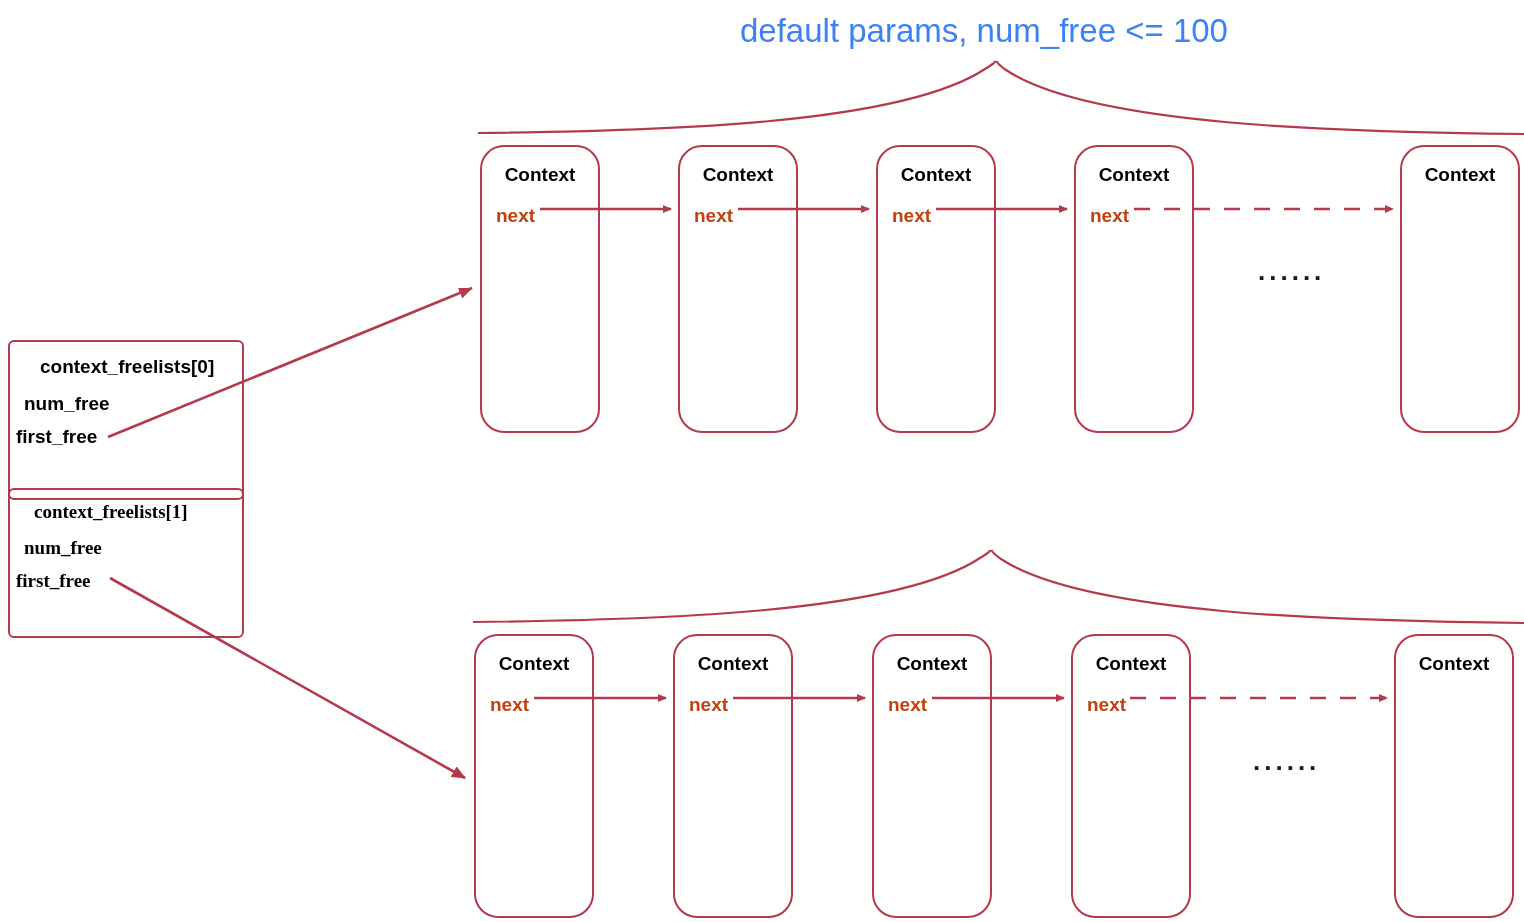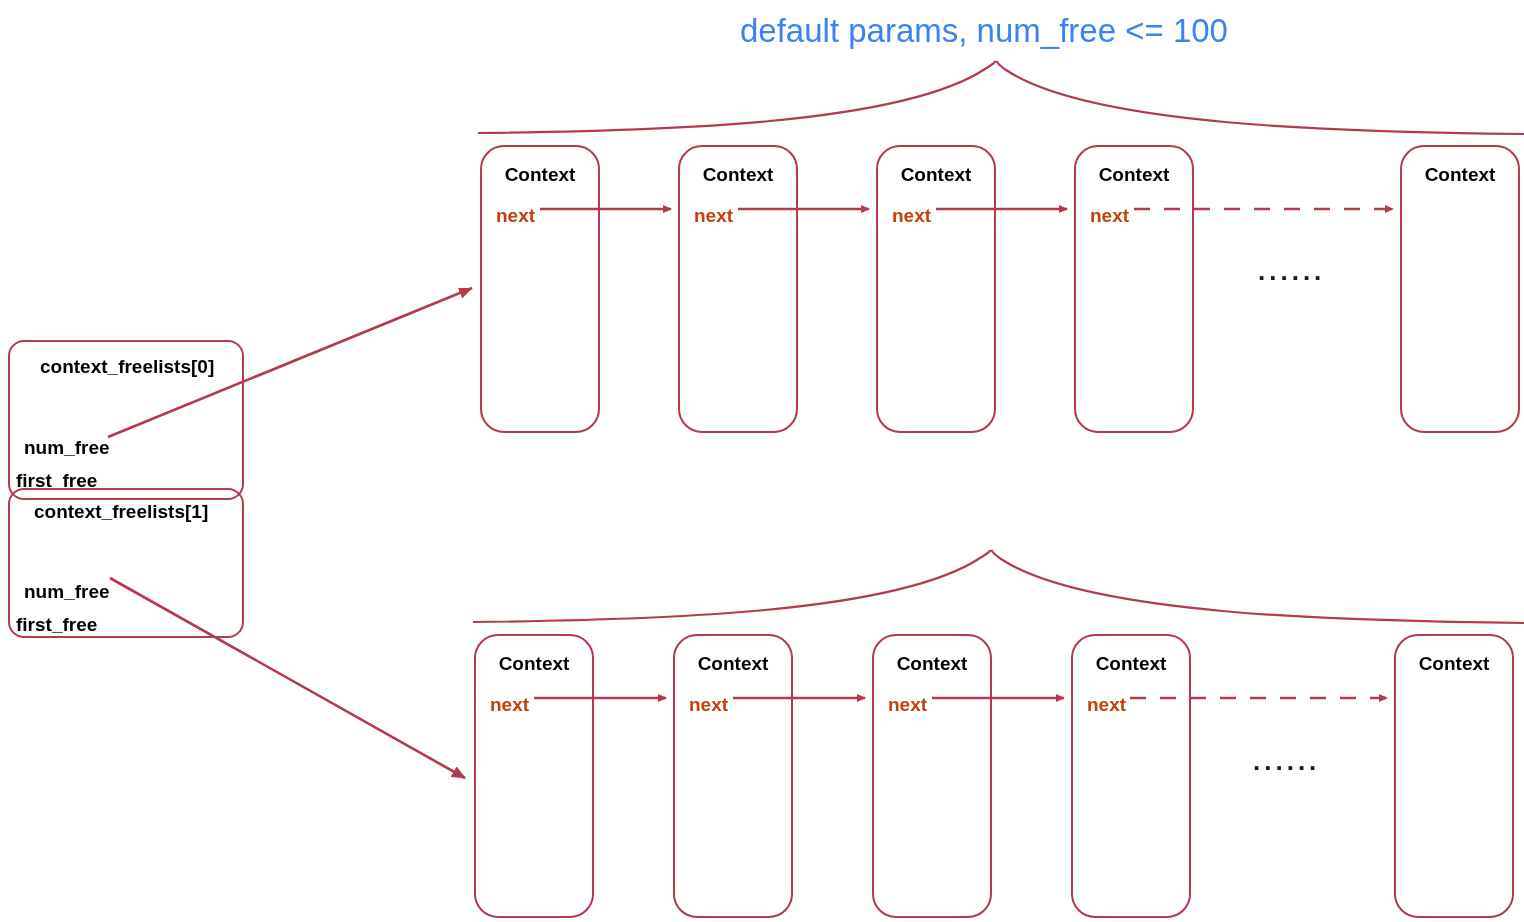--- a/index.html
+++ b/index.html
@@ -52,43 +52,42 @@
     font-weight: 400;
     color: #1a1a1a;
     white-space: nowrap;
     line-height: 1;
   }
 
   
   .freelist-card {
     position: absolute;
     border: 2.2px solid #b5394c;
-    border-radius: 16px;
+    border-radius: 6px;
     background: transparent;
     box-sizing: border-box;
   }
   #freelist-0 { left: 8px;  top: 340px; width: 236px; height: 160px; }
-  #freelist-1 { left: 8px;  top: 488px; width: 236px; height: 150px; }
+  #freelist-1 { left: 8px;  top: 488px; width: 236px; height: 150px; font-family: Liberation Serif, serif; }
 
   .fl-title {
     position: absolute;
     font-size: 19px;
     font-weight: bold;
     white-space: nowrap;
     color: #000;
     line-height: 1;
   }
   .fl-field {
     position: absolute;
     font-size: 19px;
     font-weight: bold;
     white-space: nowrap;
     color: #000;
     line-height: 1;
-    margin-top: 44px;
   }
   #fl0-title { left: 30px; top: 15px; }
   #fl0-num   { left: 14px; top: 52px; }
   #fl0-first { left: 6px;  top: 85px; }
   #fl1-title { left: 24px; top: 12px; }
   #fl1-num   { left: 14px; top: 48px; }
   #fl1-first { left: 6px;  top: 81px; }
 
   
   .ctx-box {

